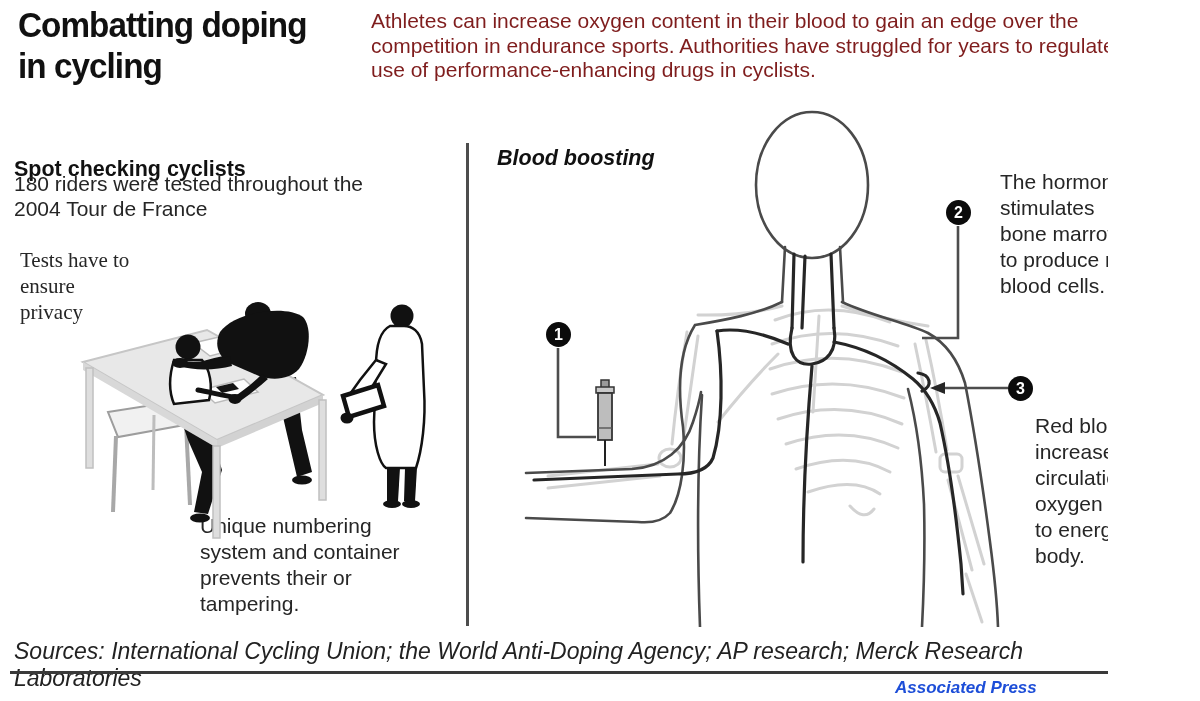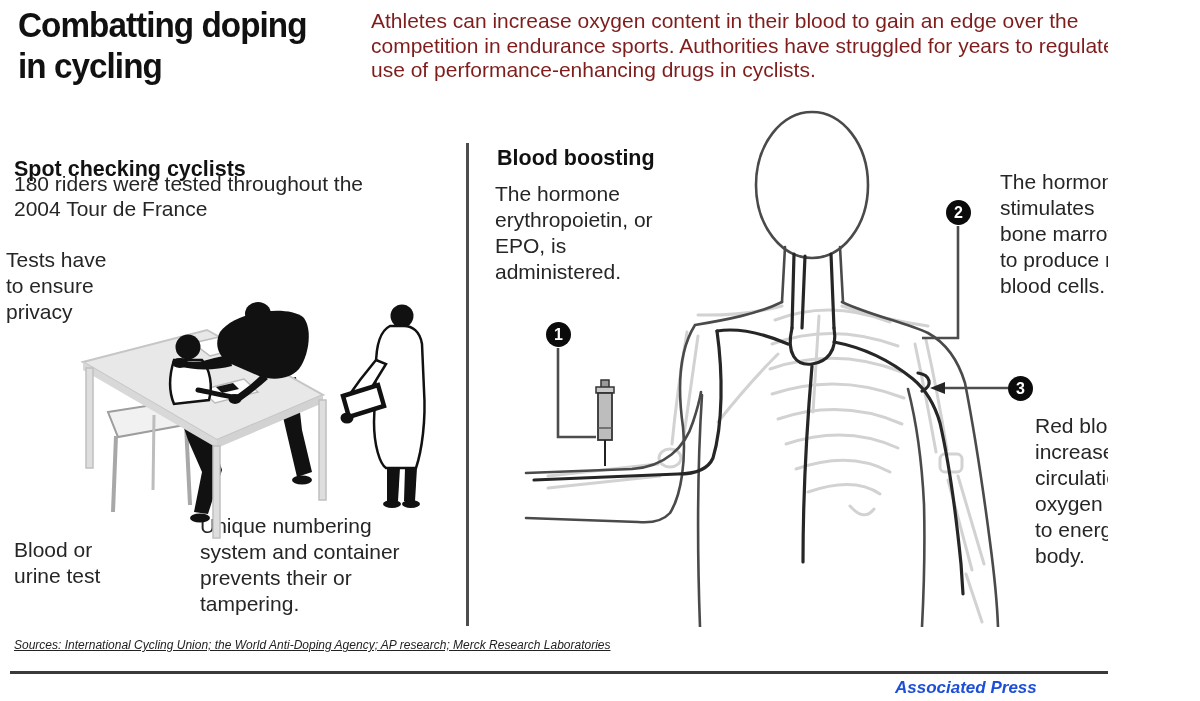--- a/index.html
+++ b/index.html
@@ -15,39 +15,38 @@
   .intro{font-size:21px;line-height:24.5px;color:#7f1d1d;}
   .sec-head{font-size:21.5px;font-weight:bold;color:#111;}
   .body-txt{font-size:21px;line-height:25px;color:#262626;}
   .label-txt{font-size:21px;line-height:26px;color:#262626;}
   .divider{width:3px;background:#4d4d4d;}
   .badge{
     width:25px;height:25px;border-radius:50%;background:#0b0b0b;color:#fff;
     font-size:16px;font-weight:bold;display:flex;align-items:center;justify-content:center;
     line-height:1;
   }
-  .sources{font-size:12px;font-style:italic;color:#222;text-decoration:underline;}
+  .sources{font-size:23px;font-style:italic;color:#222;}
   .rule{height:3px;background:#3a3a3a;}
   .credit{font-size:17px;font-weight:bold;font-style:italic;color:#1d4ed8;}
   svg{display:block;}
 </style>
 </head>
 <body>
 
 <div id="canvas">
 
   <div class="abs title" style="left:18px;top:4px;width:360px;">Combatting doping
 in cycling</div>
   <div class="abs intro" style="left:371px;top:9px;width:788px;">Athletes can increase oxygen content in their blood to gain an edge over the competition in endurance sports. Authorities have struggled for years to regulate the use of performance-enhancing drugs in cyclists.</div>
 
   <div class="abs sec-head" style="left:14px;top:133px;margin-top:24px;">Spot checking cyclists</div>
   <div class="abs body-txt" style="left:14px;top:171px;width:350px;">180 riders were tested throughout the 2004 Tour de France</div>
 
-  <div class="abs label-txt" style="left:6px;top:247px;width:113px;">Tests have to ensure privacy</div>
-  <div class="abs label-txt" style="left:14px;top:537px;width:100px;">Blood or urine test</div>
+  <div class="abs label-txt" style="left:20px;top:247px;width:113px;font-family:Liberation Serif, serif;">Tests have to ensure privacy</div>
   <div class="abs label-txt" style="left:200px;top:513px;width:220px;">Unique numbering system and container prevents their or tampering.</div>
 
   <svg class="abs" style="left:50px;top:300px;" width="420" height="245" viewBox="0 0 420 245" aria-hidden="true">
 
     <g>
       <polygon points="102,56 118,52 122,112 106,116" fill="#fbfbfb" stroke="#9d9d9d" stroke-width="2"></polygon>
       <polygon points="58,112 128,101 140,124 68,137" fill="#f1f1f1" stroke="#9d9d9d" stroke-width="2"></polygon>
       <line x1="66" y1="136" x2="63" y2="212" stroke="#a8a8a8" stroke-width="4"></line>
       <line x1="136" y1="124" x2="140" y2="205" stroke="#a8a8a8" stroke-width="4"></line>
       <line x1="104" y1="115" x2="103" y2="190" stroke="#bdbdbd" stroke-width="3"></line>
@@ -97,22 +96,21 @@
       <ellipse cx="297" cy="118" rx="6.5" ry="5.5" fill="#111"></ellipse>
       <polygon points="337,168 350,168 348,201 337,201" fill="#111"></polygon>
       <polygon points="355,168 367,168 365,201 354,201" fill="#111"></polygon>
       <ellipse cx="342" cy="204" rx="9" ry="4" fill="#111"></ellipse>
       <ellipse cx="361" cy="204" rx="9" ry="4" fill="#111"></ellipse>
     </g>
   </svg>
 
   <div class="abs divider" style="left:466px;top:143px;height:483px;"></div>
 
-  <div class="abs sec-head" style="left:497px;top:146px;">Blood boosting</div>
-  <div class="abs label-txt" style="left:495px;top:181px;width:162px;">The hormone erythropoietin, or EPO, is administered.</div>
+  <div class="abs sec-head" style="left:497px;top:146px;font-style:italic;">Blood boosting</div>
   <div class="abs label-txt" style="left:1000px;top:169px;width:138px;">The hormone stimulates bone marrow to produce red blood cells.</div>
   <div class="abs label-txt" style="left:1035px;top:413px;width:152px;">Red blood cells increase circulation of oxygen doping to energize the body.</div>
 
   <svg class="abs" style="left:520px;top:92px;" width="500" height="535" viewBox="0 0 500 535" aria-hidden="true">
 
     <g stroke="#d2d2d2" stroke-width="3" fill="none" stroke-linecap="round">
       <path d="M 262 214 Q 225 224 178 223"></path>
       <path d="M 322 214 Q 360 227 408 234"></path>
       <path d="M 255 228 Q 310 207 370 230"></path>
       <path d="M 252 252 Q 312 230 378 254"></path>

